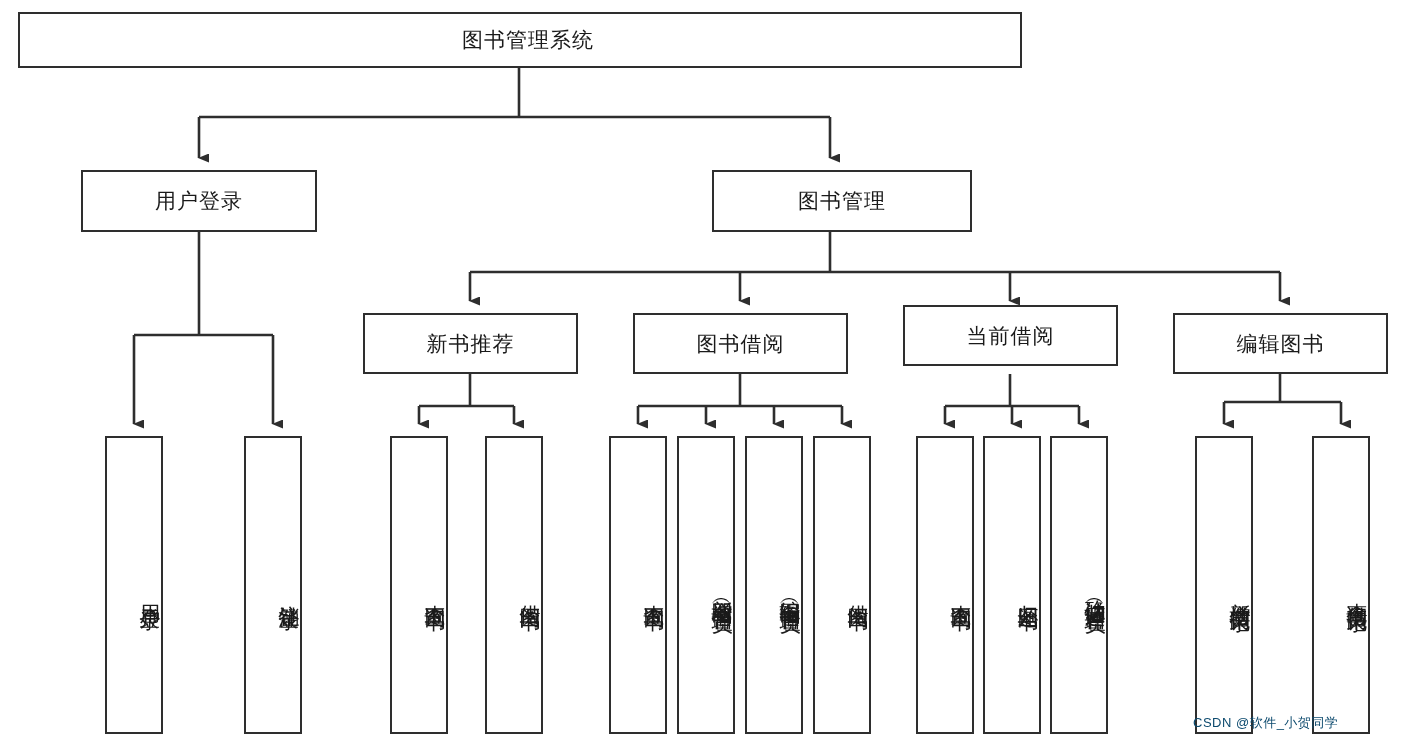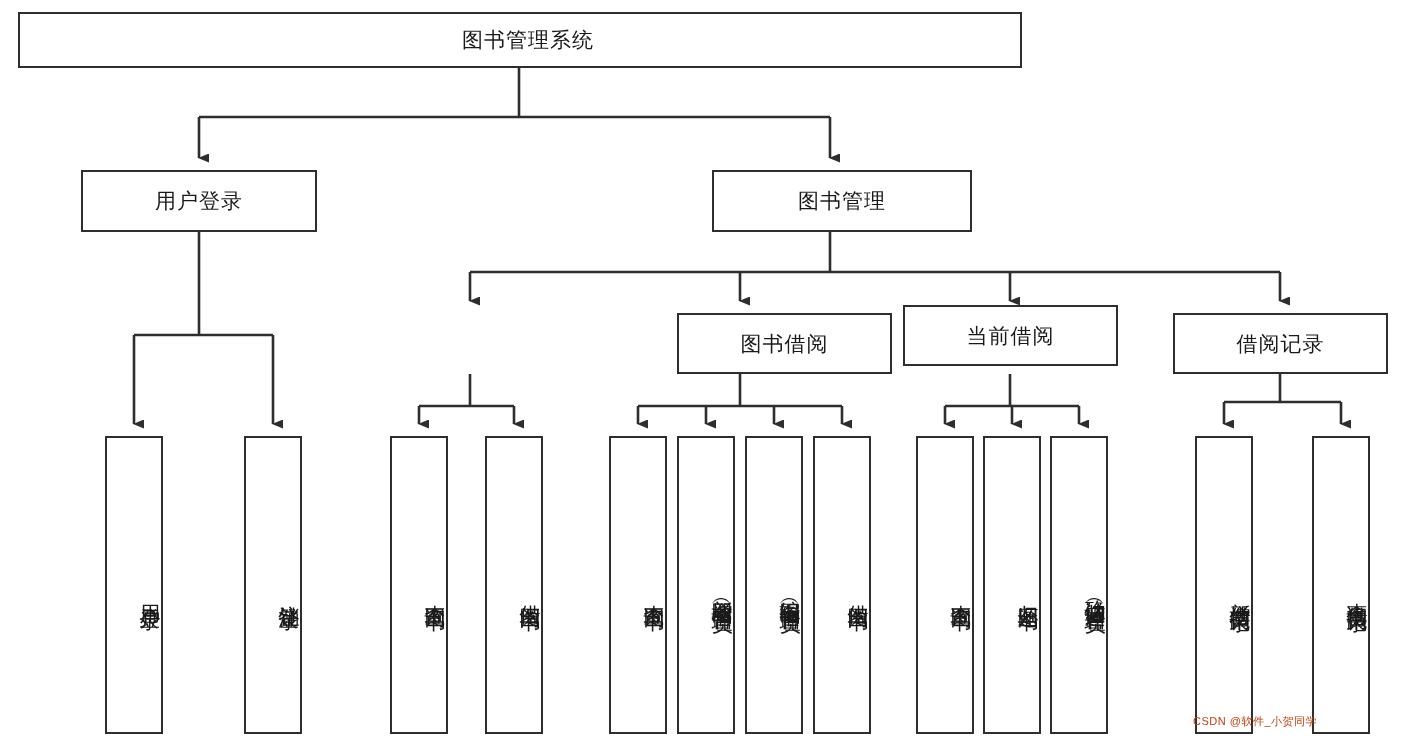--- a/index.html
+++ b/index.html
@@ -48,22 +48,22 @@
     line-height: 1.05;
     padding-top: 14px;
     align-items: flex-start;
     justify-content: center;
   }
   .node.vert span {
     display: block;
   }
   .watermark {
     position: absolute;
-    font-size: 11px;
-    color: #c2410c;
+    font-size: 13px;
+    color: #0c4a6e;
     white-space: nowrap;
     letter-spacing: 0.5px;
   }
 </style>
 </head>
 <body>
 
 <div id="canvas">
 
   <svg class="edges" viewBox="0 0 1405 747">
@@ -120,28 +120,31 @@
     <span>图书管理系统</span>
   </div>
 
   <div class="node horiz" style="left:81px; top:170px; width:236px; height:62px;">
     <span>用户登录</span>
   </div>
   <div class="node horiz" style="left:712px; top:170px; width:260px; height:62px;">
     <span>图书管理</span>
   </div>
 
-  <div class="node horiz" style="left:633px; top:313px; width:215px; height:61px;margin-left:44px;">
+  <div class="node horiz" style="left:363px; top:313px; width:215px; height:61px;">
+    <span>新书推荐</span>
+  </div>
+  <div class="node horiz" style="left:633px; top:313px; width:215px; height:61px;">
     <span>图书借阅</span>
   </div>
   <div class="node horiz" style="left:903px; top:305px; width:215px; height:61px;">
     <span>当前借阅</span>
   </div>
   <div class="node horiz" style="left:1173px; top:313px; width:215px; height:61px;">
-    <span>借阅记录</span>
+    <span>编辑图书</span>
   </div>
 
   <div class="node vert" style="left:105px; top:436px; width:58px; height:298px;">
     <span>用户登录</span>
   </div>
   <div class="node vert" style="left:244px; top:436px; width:58px; height:298px;">
     <span>注销登录</span>
   </div>
 
   <div class="node vert" style="left:390px; top:436px; width:58px; height:298px;">

